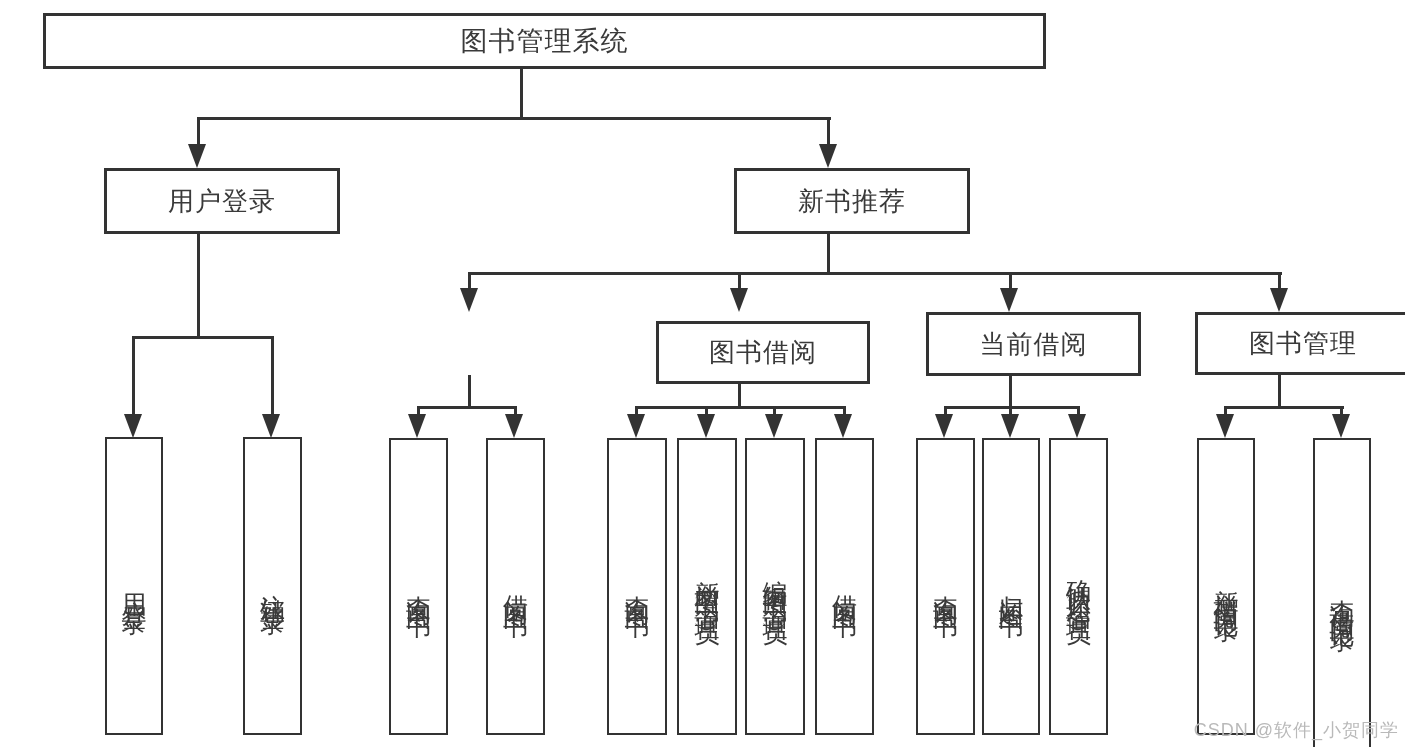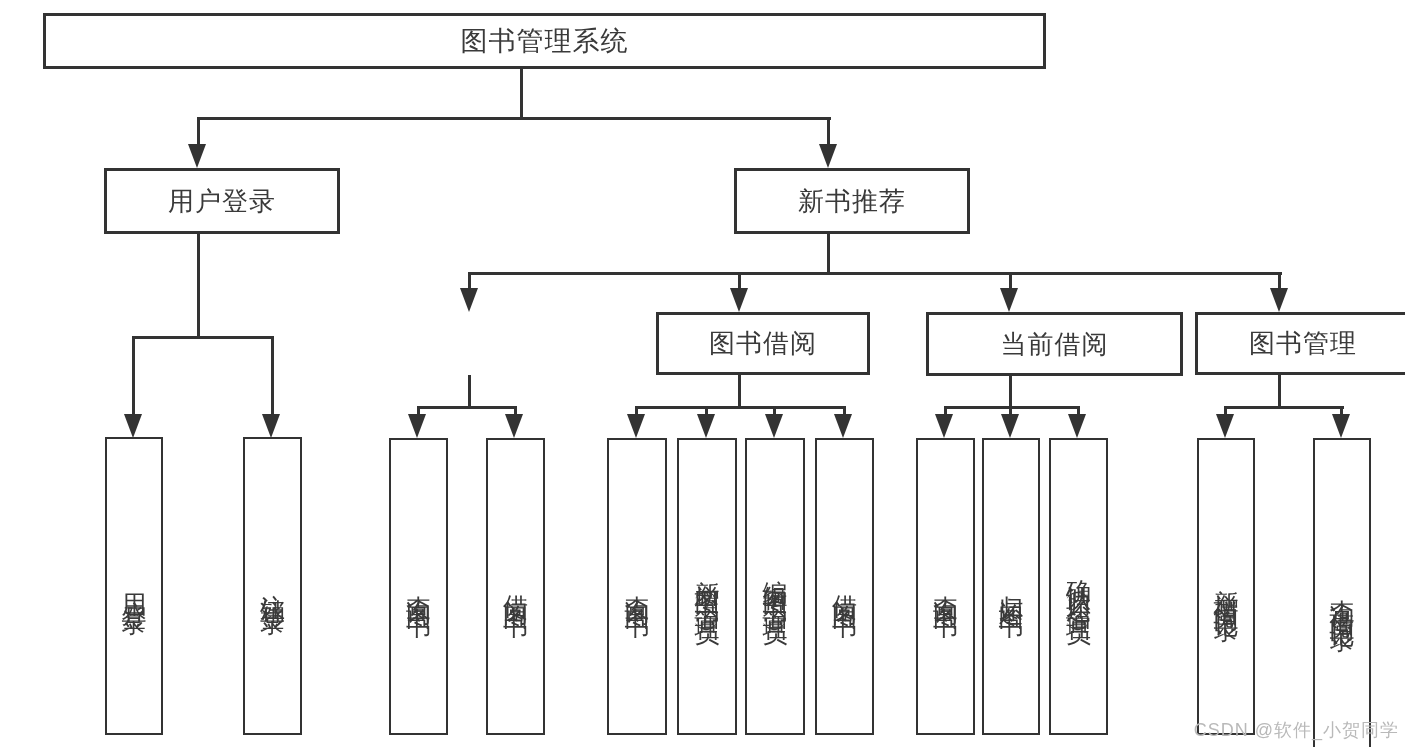--- a/index.html
+++ b/index.html
@@ -104,24 +104,24 @@
     <span class="lbl">图书管理系统</span>
   </div>
 
   <div class="node" style="left:81px; top:168px; width:236px; height:66px;">
     <span class="lbl">用户登录</span>
   </div>
   <div class="node" style="left:711px; top:168px; width:236px; height:66px;">
     <span class="lbl">新书推荐</span>
   </div>
 
-  <div class="node" style="left:633px; top:312px; width:214px; height:63px;">
+  <div class="node" style="left:633px; top:321px; width:214px; height:63px;">
     <span class="lbl">图书借阅</span>
   </div>
-  <div class="node" style="left:903px; top:312px; width:257px; height:64px;">
+  <div class="node" style="left:903px; top:312px; width:215px; height:64px;">
     <span class="lbl">当前借阅</span>
   </div>
   <div class="node" style="left:1172px; top:312px; width:216px; height:63px;">
     <span class="lbl">图书管理</span>
   </div>
 
   <div class="tall" style="left:105px; top:437px; width:58px; height:298px;">
     <span class="vtext">用户登录</span>
   </div>
   <div class="tall" style="left:243px; top:437px; width:59px; height:298px;">

